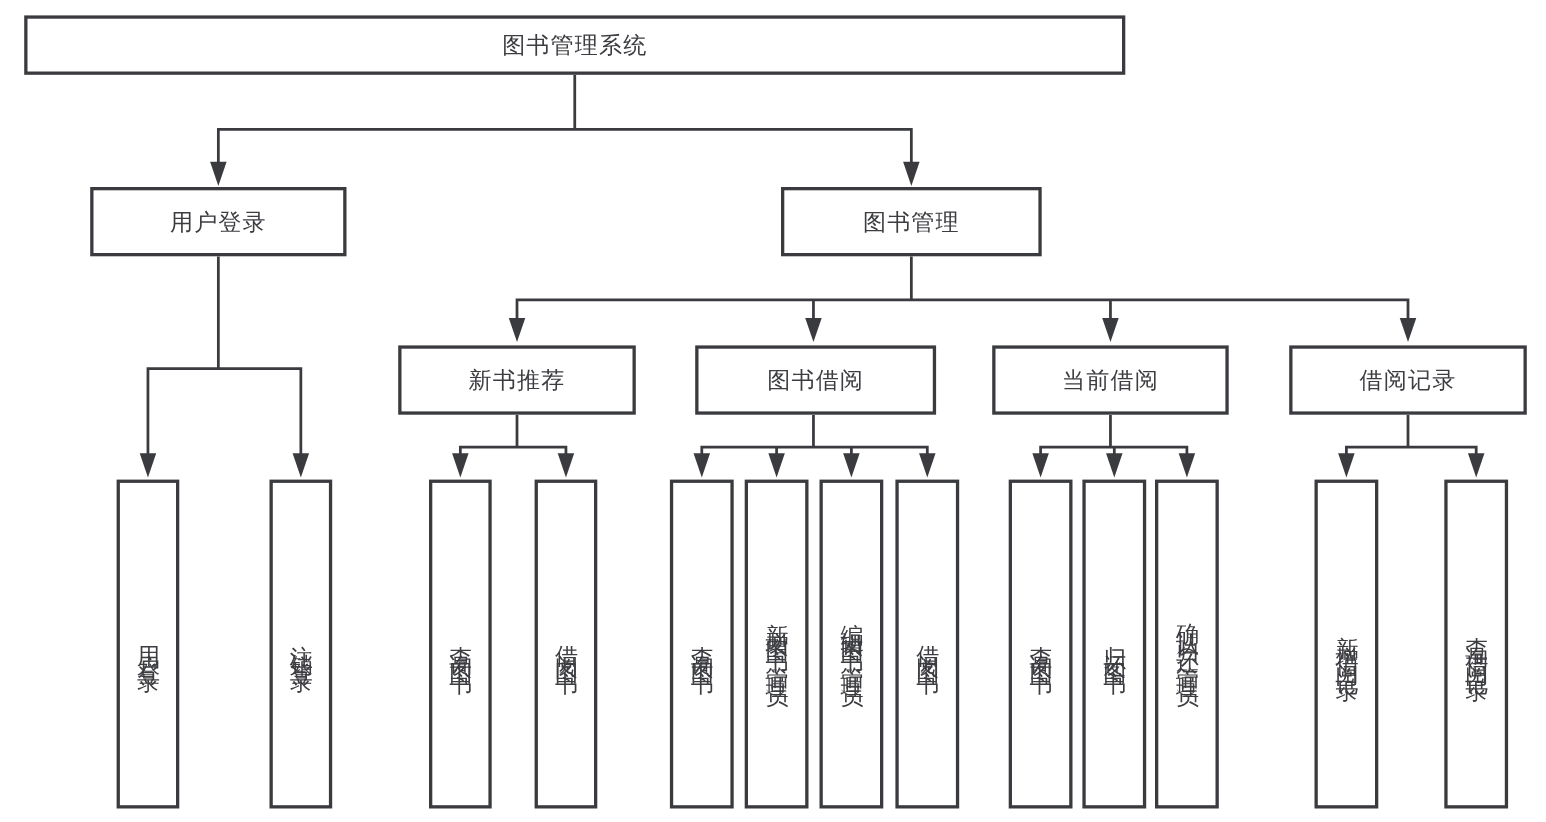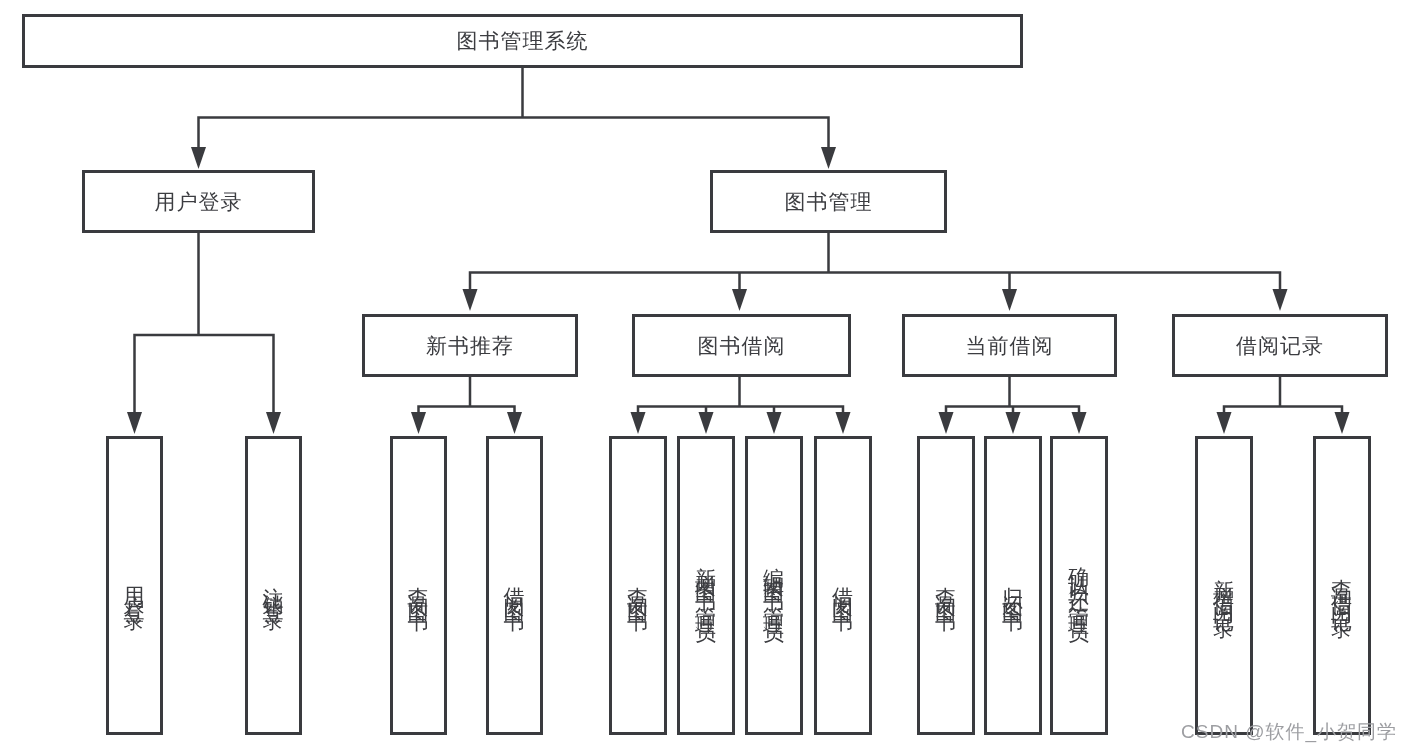--- a/index.html
+++ b/index.html
@@ -162,15 +162,14 @@
     <span>确认归还（管理员）</span>
   </div>
 
   <div class="box vbox" style="left:1195px; top:436px; width:58px; height:299px;">
     <span>新增借阅记录</span>
   </div>
   <div class="box vbox" style="left:1313px; top:436px; width:58px; height:299px;">
     <span>查询借阅记录</span>
   </div>
 
-  <div class="watermark">CSDN @软件_小贺同学</div>
 
 </div>
 
 </body></html>

